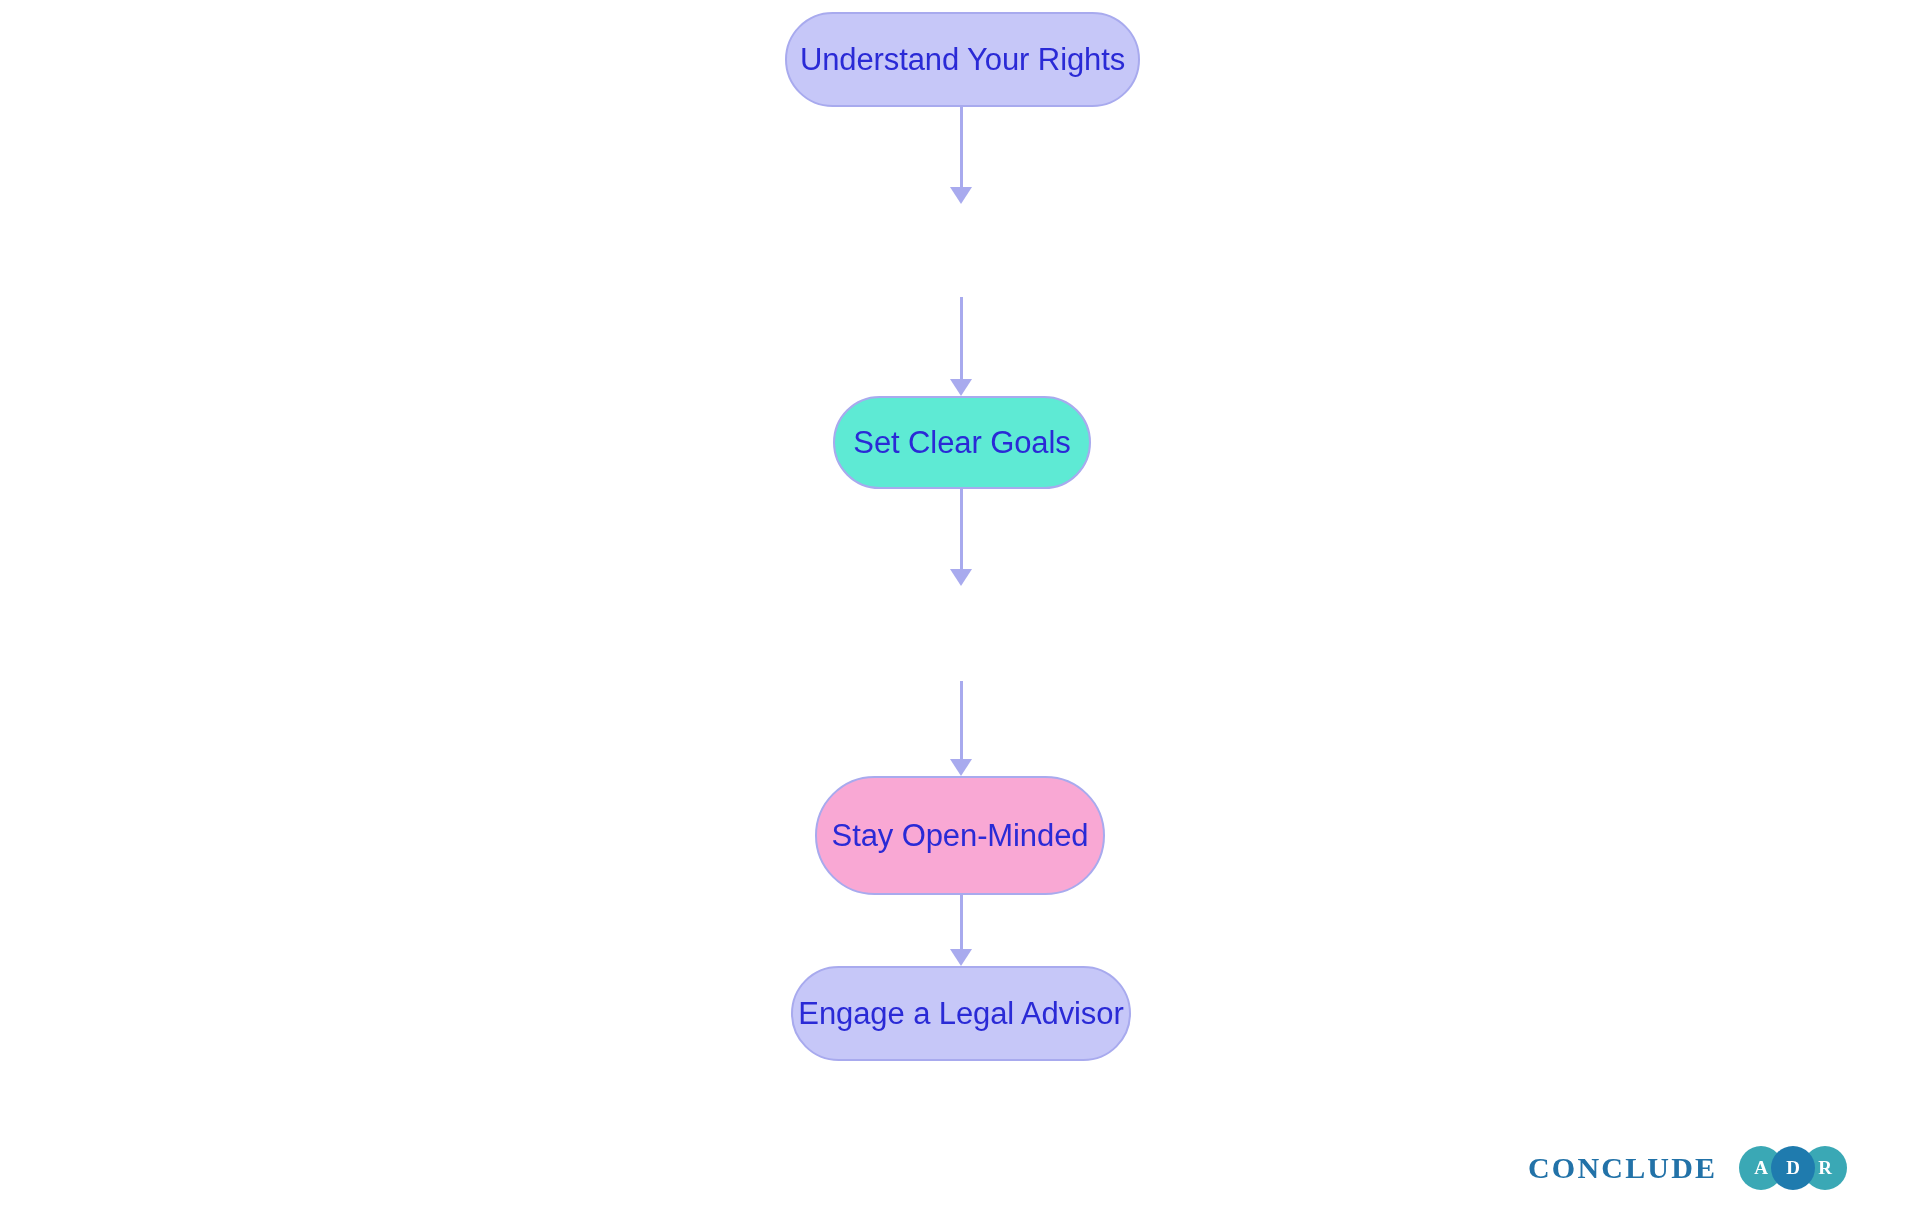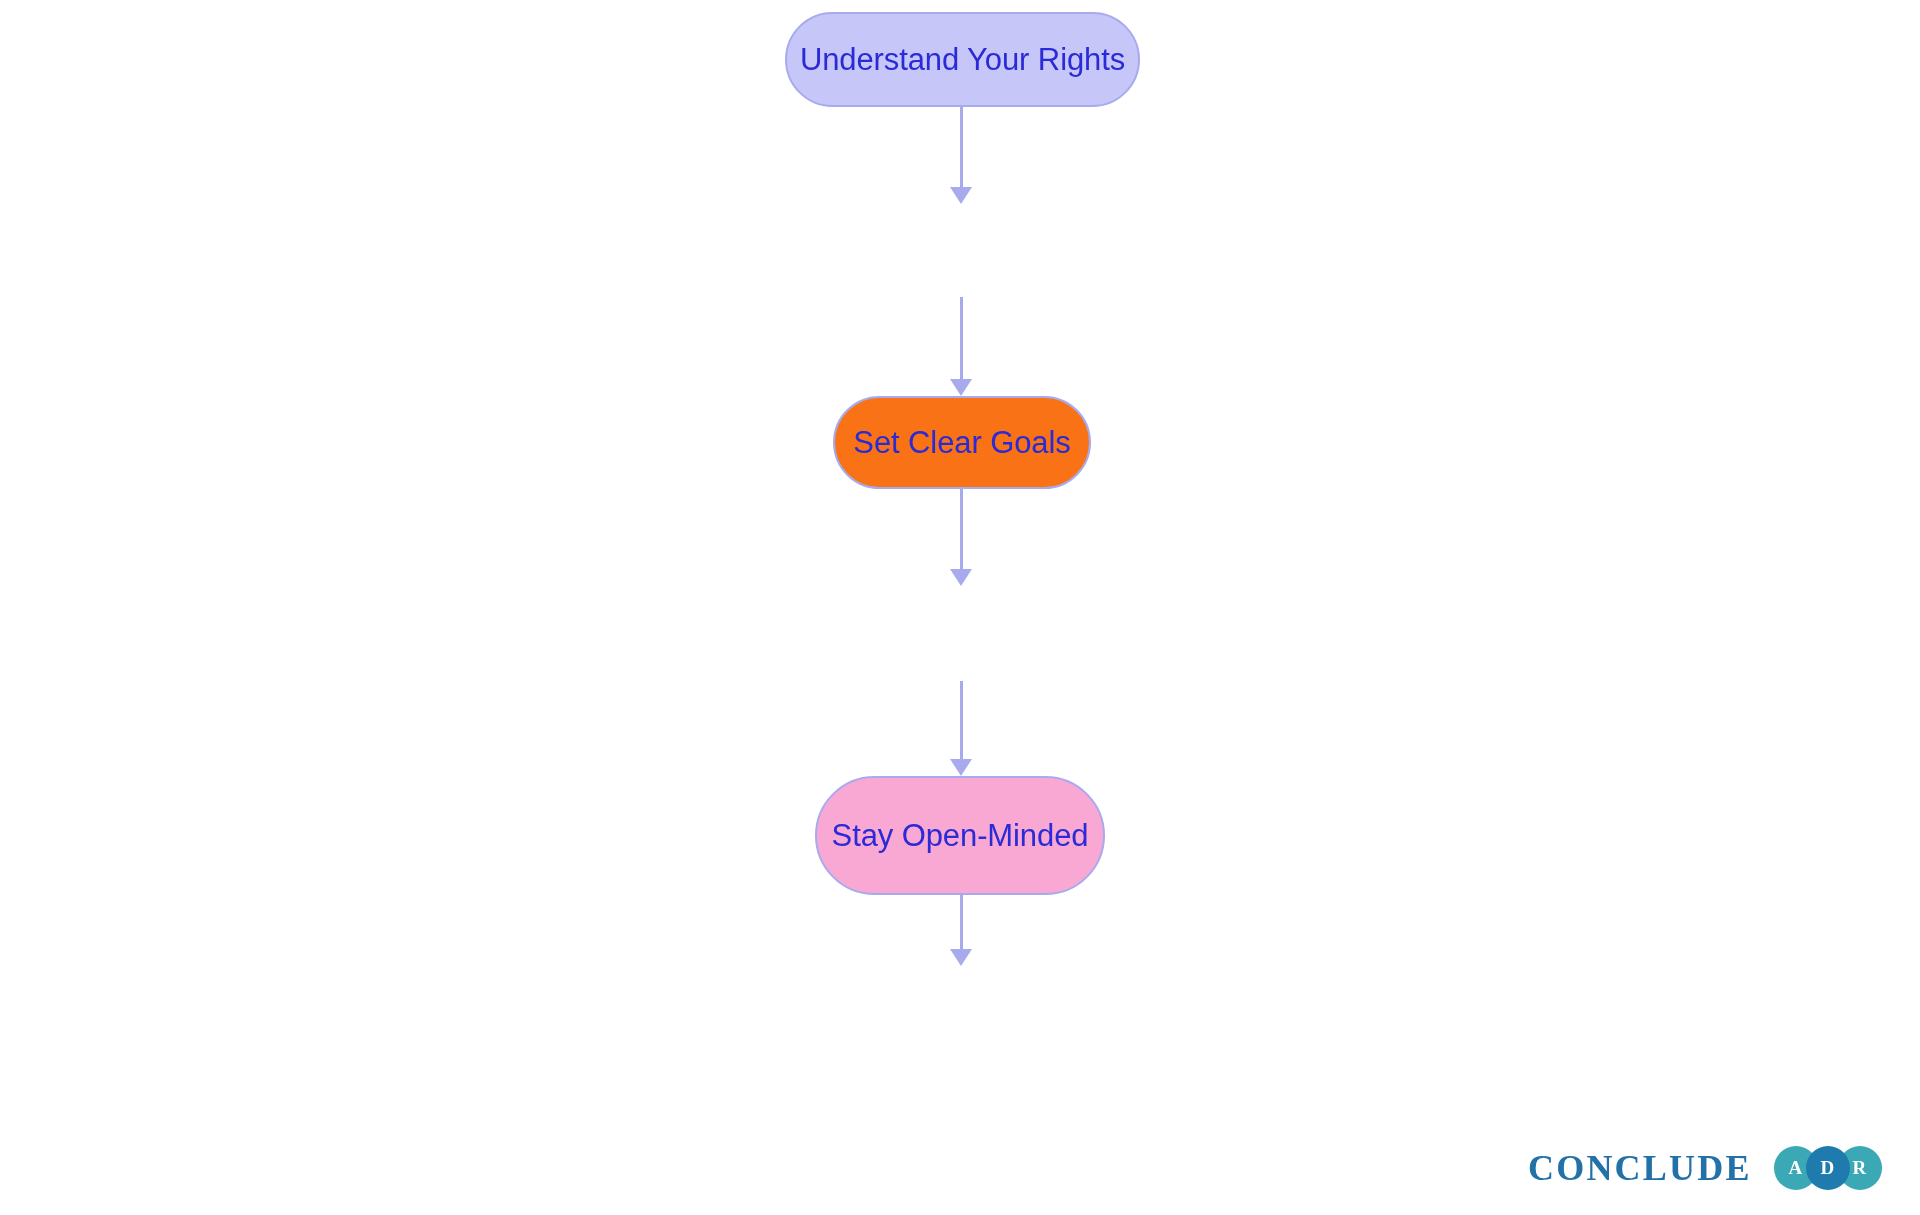--- a/index.html
+++ b/index.html
@@ -64,21 +64,21 @@
   }
 
   
   #brand-logo {
     position: absolute;
     display: flex;
     align-items: center;
   }
   #brand-wordmark {
     font-family: "Liberation Serif", serif;
-    font-size: 36px;
+    font-size: 30px;
     font-weight: 700;
     letter-spacing: 2.2px;
     color: #2272a8;
     white-space: nowrap;
   }
   #brand-marks {
     position: relative;
     margin-left: 22px;
     width: 108px;
     height: 44px;
@@ -122,25 +122,28 @@
       <div class="conn-line" style="height: 79px; background: rgb(168, 170, 238);"></div>
       <div class="conn-head" style="top: 78px; border-top-color: rgb(168, 170, 238);"></div>
     </div>
     <div class="flow-connector" style="left: 961px; top: 871px;">
       <div class="conn-line" style="height: 79px; background: rgb(168, 170, 238);"></div>
       <div class="conn-head" style="top: 78px; border-top-color: rgb(168, 170, 238);"></div>
     </div>
     <div class="flow-node" style="left: 785px; top: 12px; width: 355px; height: 95px; background: rgb(198, 199, 248); border-color: rgb(168, 170, 238); color: rgb(42, 42, 214);">
       <span>Understand Your Rights</span>
     </div>
-    <div class="flow-node" style="left: 833px; top: 396px; width: 258px; height: 93px; background: #f97316; border-color: rgb(168, 170, 238); color: rgb(42, 42, 214);">
+    <div class="flow-node" style="left: 833px; top: 396px; width: 258px; height: 93px; background: #5eead4; border-color: rgb(168, 170, 238); color: rgb(42, 42, 214);">
       <span>Set Clear Goals</span>
     </div>
     <div class="flow-node" style="left: 815px; top: 776px; width: 290px; height: 119px; background: #f9a8d4; border-color: rgb(168, 170, 238); color: rgb(42, 42, 214);">
       <span>Stay Open-Minded</span>
+    </div>
+    <div class="flow-node" style="left: 791px; top: 966px; width: 340px; height: 95px; background: rgb(198, 199, 248); border-color: rgb(168, 170, 238); color: rgb(42, 42, 214);">
+      <span>Engage a Legal Advisor</span>
     </div>
   </div>
 
 <div id="brand-logo" style="left: 1528px; top: 1146px;">
   <span id="brand-wordmark" style="color: rgb(34, 114, 168);">CONCLUDE</span>
   <span id="brand-marks">
     <span class="brand-circle c-a" style="background: rgb(58, 168, 181);">A</span>
     <span class="brand-circle c-r" style="background: rgb(58, 168, 181);">R</span>
     <span class="brand-circle c-d" style="background: rgb(31, 123, 174);">D</span>
   </span>

